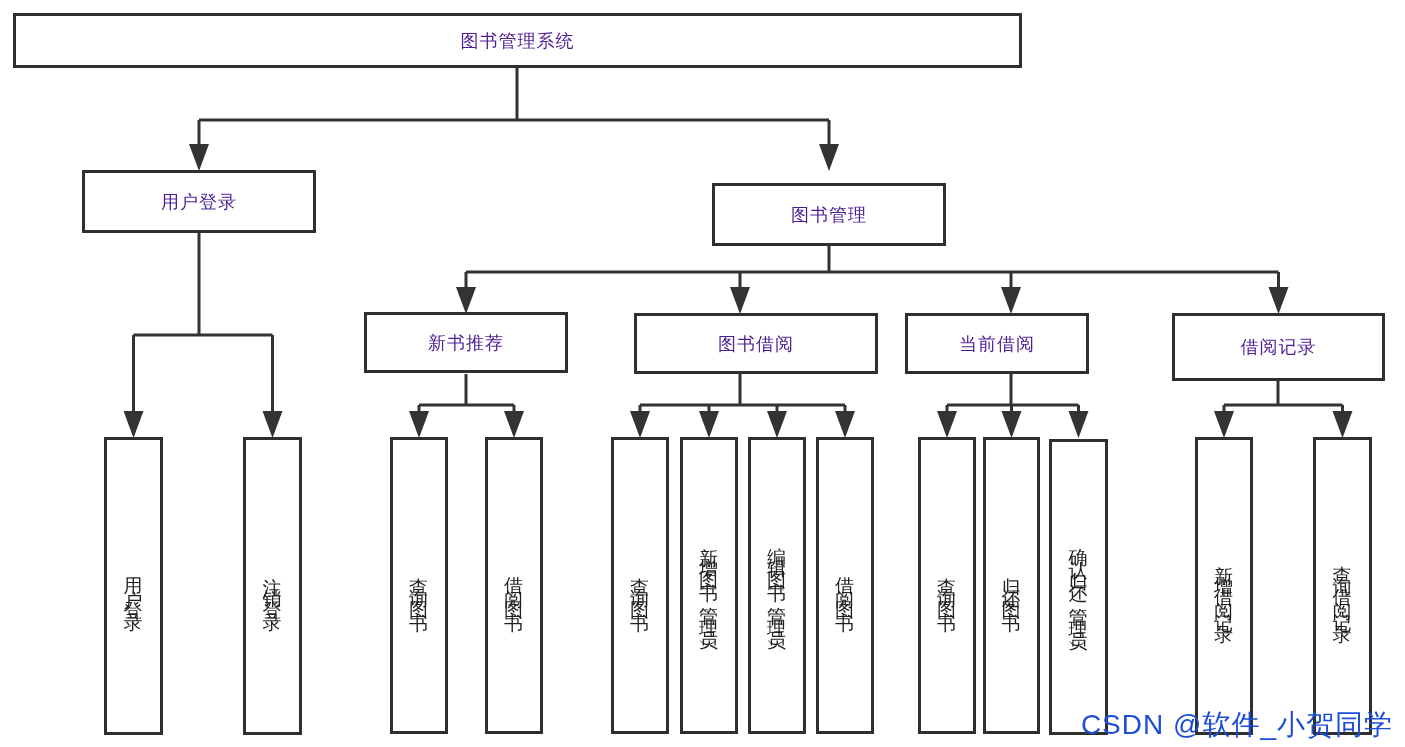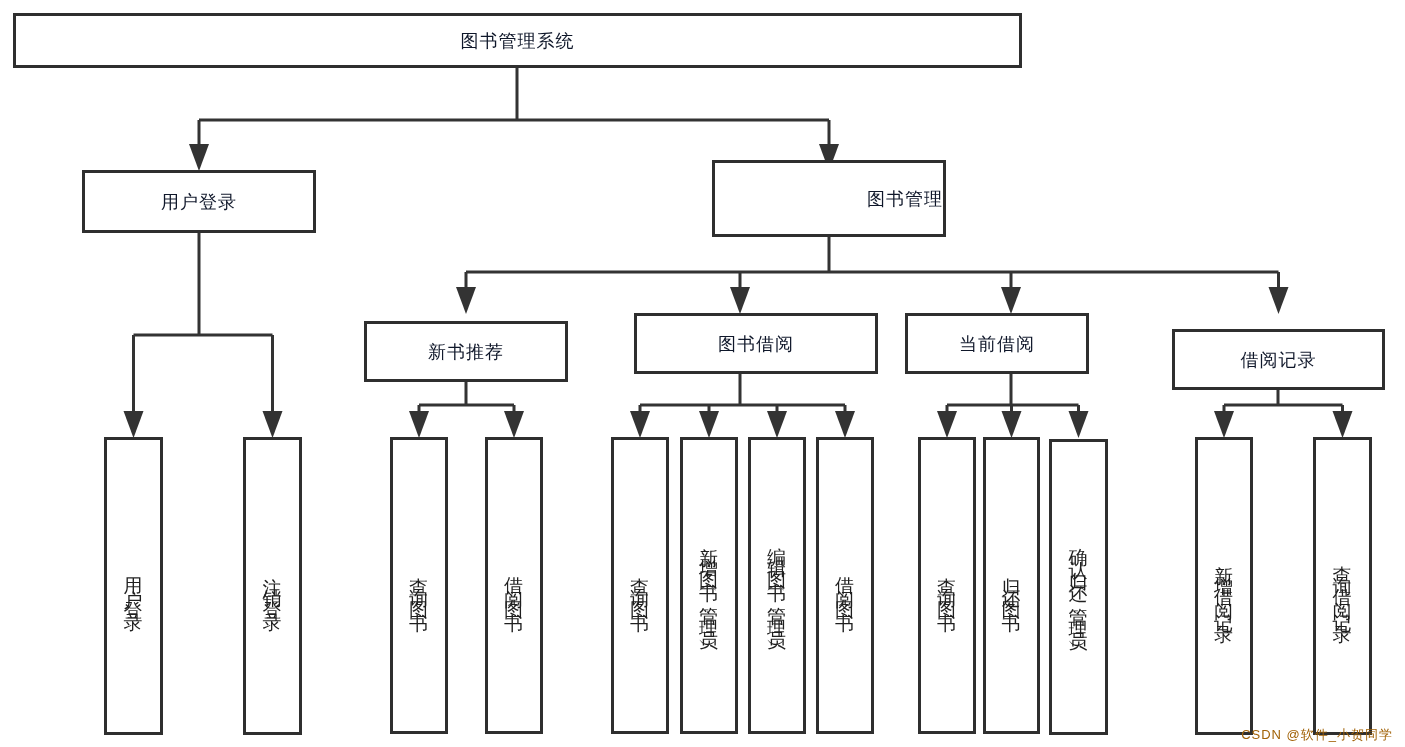--- a/index.html
+++ b/index.html
@@ -4,34 +4,34 @@
 <style>
   html,body{margin:0;padding:0;background:#ffffff;}
   .canvas{
     position:relative;width:1405px;height:747px;background:#ffffff;
     font-family:"Liberation Sans","DejaVu Sans",sans-serif;overflow:hidden;
   }
   .wires{position:absolute;left:0;top:0;width:1405px;height:747px;}
   .node{
     position:absolute;box-sizing:border-box;background:#ffffff;
     border:3px solid #2f2f2f;display:flex;align-items:center;justify-content:center;
-    color:#0f172a;font-size:18px;letter-spacing:1px;z-index:2;
+    color:#4c1d95;font-size:18px;letter-spacing:1px;z-index:2;
   }
   .vnode{
     position:absolute;box-sizing:border-box;background:#ffffff;
     border:3px solid #2f2f2f;display:flex;align-items:center;justify-content:center;
     color:#1f1f1f;z-index:2;
   }
   .vnode span{
     writing-mode:vertical-rl;text-orientation:mixed;
     font-size:19px;line-height:1;letter-spacing:12px;white-space:nowrap;
   }
   .watermark{
     position:absolute;right:12px;bottom:3px;z-index:5;
-    font-size:13px;color:#a16207;letter-spacing:1px;white-space:nowrap;
+    font-size:28px;color:#1d4ed8;letter-spacing:1px;white-space:nowrap;
   }
 </style>
 </head>
 <body>
 
 <div class="canvas">
 
   <svg class="wires" viewBox="0 0 1405 747" xmlns="http://www.w3.org/2000/svg">
     <g stroke="#333333" stroke-width="3" fill="none">
 
@@ -72,34 +72,34 @@
     </g>
   </svg>
 
   <div class="node" style="left:13px;top:13px;width:1009px;height:55px;">
     <span>图书管理系统</span>
   </div>
 
   <div class="node" style="left:82px;top:170px;width:234px;height:63px;">
     <span>用户登录</span>
   </div>
-  <div class="node" style="left:712px;top:160px;width:234px;height:77px;justify-content:flex-end;">
+  <div class="node" style="left:712px;top:183px;width:234px;height:63px;">
     <span>图书管理</span>
   </div>
 
-  <div class="node" style="left:364px;top:321px;width:204px;height:61px;text-align:center;">
+  <div class="node" style="left:364px;top:312px;width:204px;height:61px;text-align:center;">
     <span>新书推荐</span>
   </div>
   <div class="node" style="left:634px;top:313px;width:244px;height:61px;">
     <span>图书借阅</span>
   </div>
   <div class="node" style="left:905px;top:313px;width:184px;height:61px;">
     <span>当前借阅</span>
   </div>
-  <div class="node" style="left:1172px;top:313px;width:213px;height:61px;margin-top:16px;">
+  <div class="node" style="left:1172px;top:313px;width:213px;height:68px;">
     <span>借阅记录</span>
   </div>
 
   <div class="vnode" style="left:104px;top:437px;width:59px;height:298px;">
     <span>用户登录</span>
   </div>
   <div class="vnode" style="left:243px;top:437px;width:59px;height:298px;">
     <span>注销登录</span>
   </div>
 

